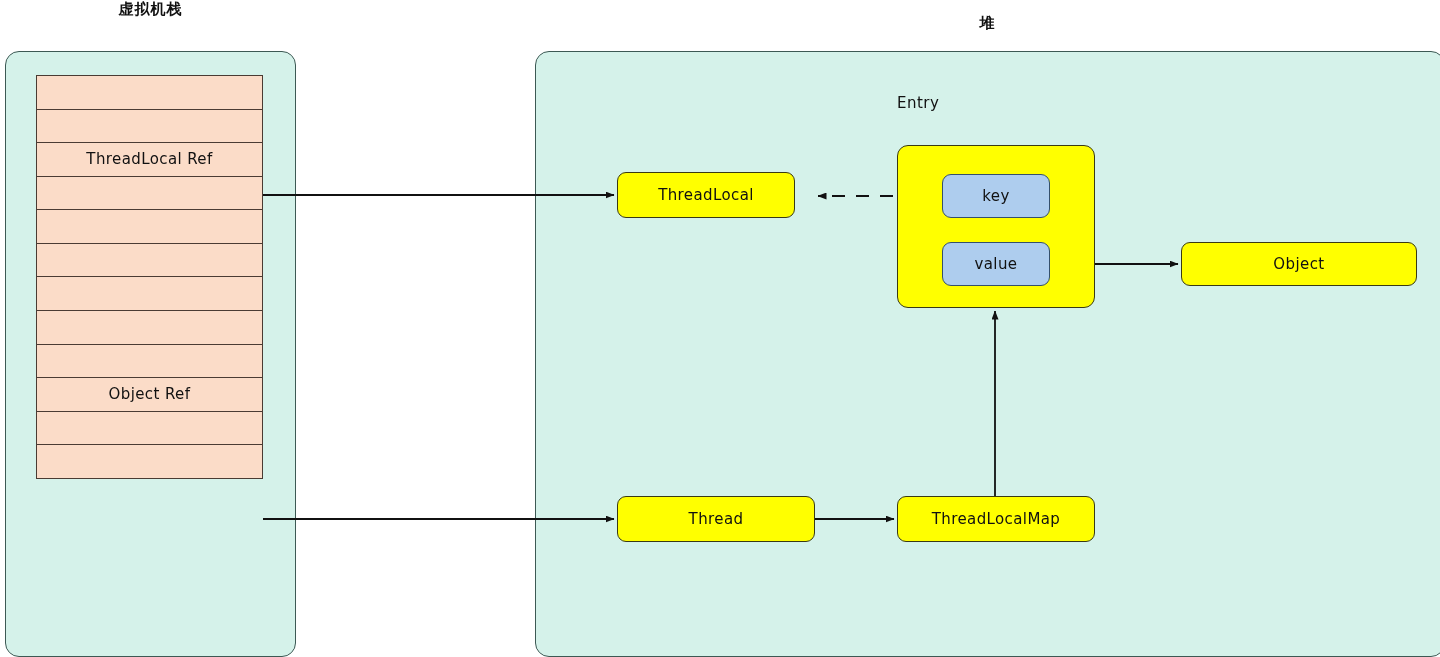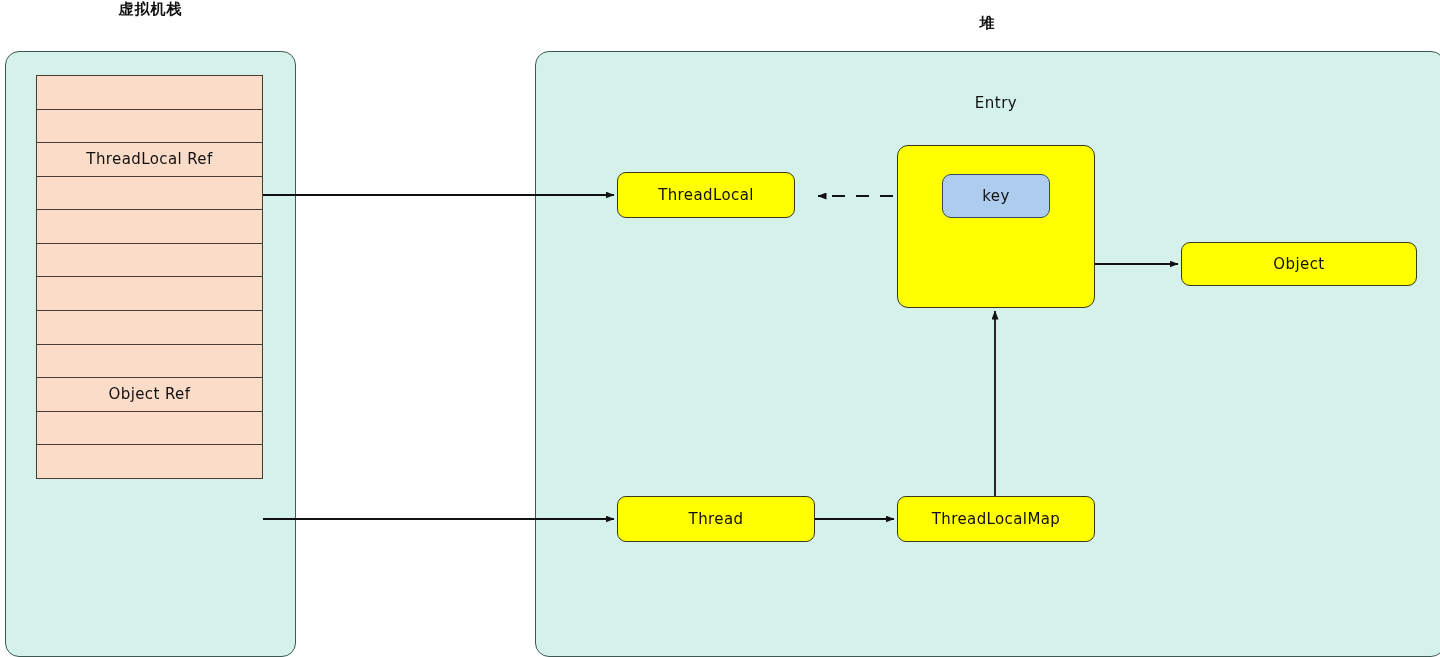--- a/index.html
+++ b/index.html
@@ -111,21 +111,21 @@
 
   #node-entry          { left: 897px;  top: 145px; width: 198px; height: 163px; }
   #node-key            { left: 942px;  top: 174px; width: 108px; height: 44px; }
   #node-value          { left: 942px;  top: 242px; width: 108px; height: 44px; }
 
   #entry-label {
     position: absolute;
     left: 897px;
     top: 94px;
     width: 198px;
-    text-align: center;
+    text-align: left;
     font-size: 15px;
     color: #111111;
     letter-spacing: 0.5px;
   }
 
   
   #connectors {
     position: absolute;
     left: 0;
     top: 0;
@@ -200,19 +200,20 @@
     <line x1="995" y1="496" x2="995" y2="311" stroke="#111111" stroke-width="1.8" marker-end="url(#arrowhead)"></line>
 
     <line x1="941" y1="196" x2="818" y2="196" stroke="#111111" stroke-width="1.8" stroke-dasharray="13 11" marker-end="url(#arrowhead)"></line>
 
     <line x1="1050" y1="264" x2="1178" y2="264" stroke="#111111" stroke-width="1.8" marker-end="url(#arrowhead)"></line>
   </svg>
 
   <div id="entry-label">Entry</div>
   <div class="node node-entry" id="node-entry"></div>
   <div class="node node-blue" id="node-key">key</div>
+  <div class="node node-blue" id="node-value">value</div>
 
   <div class="node node-yellow" id="node-threadlocal">ThreadLocal</div>
   <div class="node node-yellow" id="node-thread">Thread</div>
   <div class="node node-yellow" id="node-threadlocalmap">ThreadLocalMap</div>
   <div class="node node-yellow" id="node-object">Object</div>
 
 </div>
 
 </body></html>

